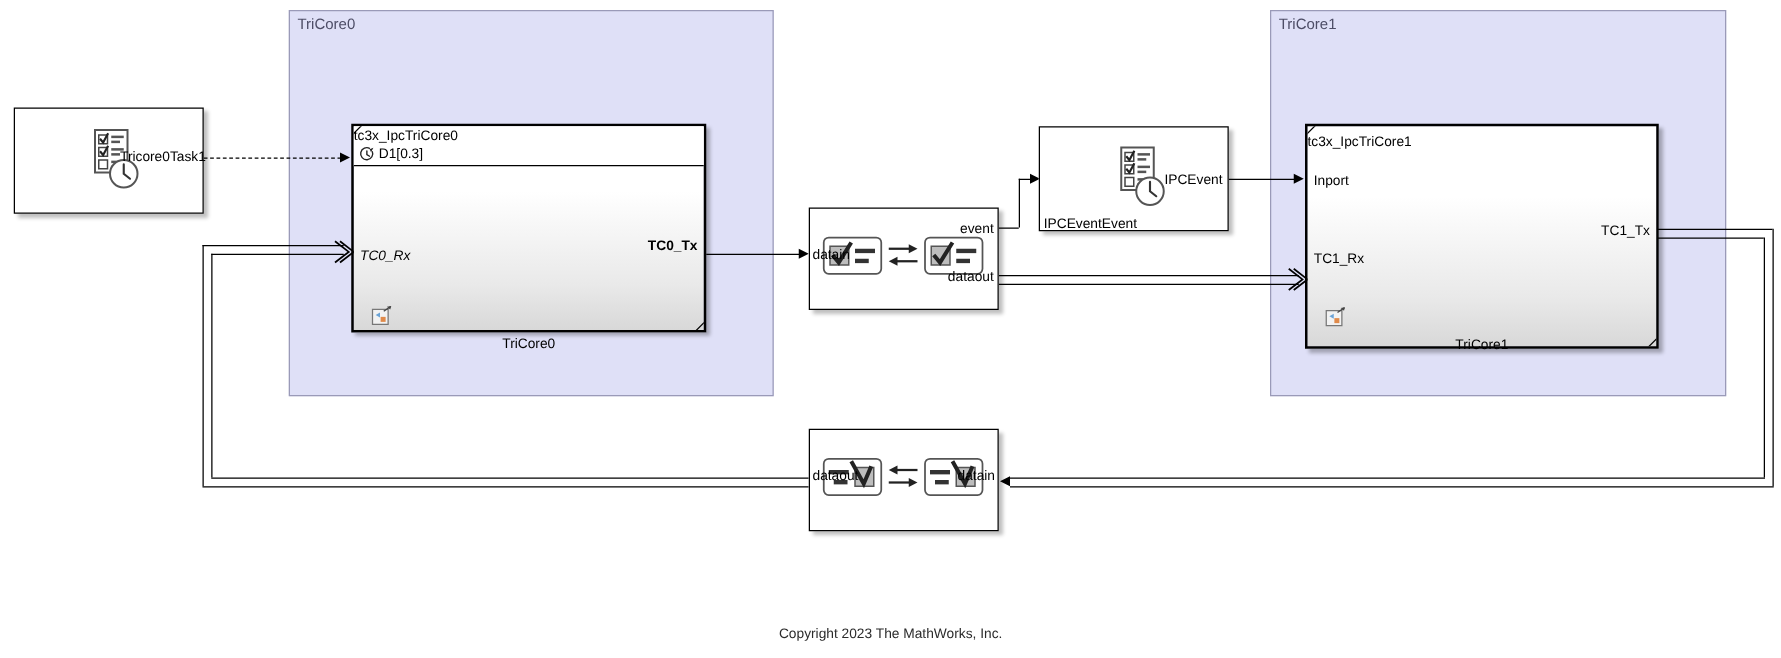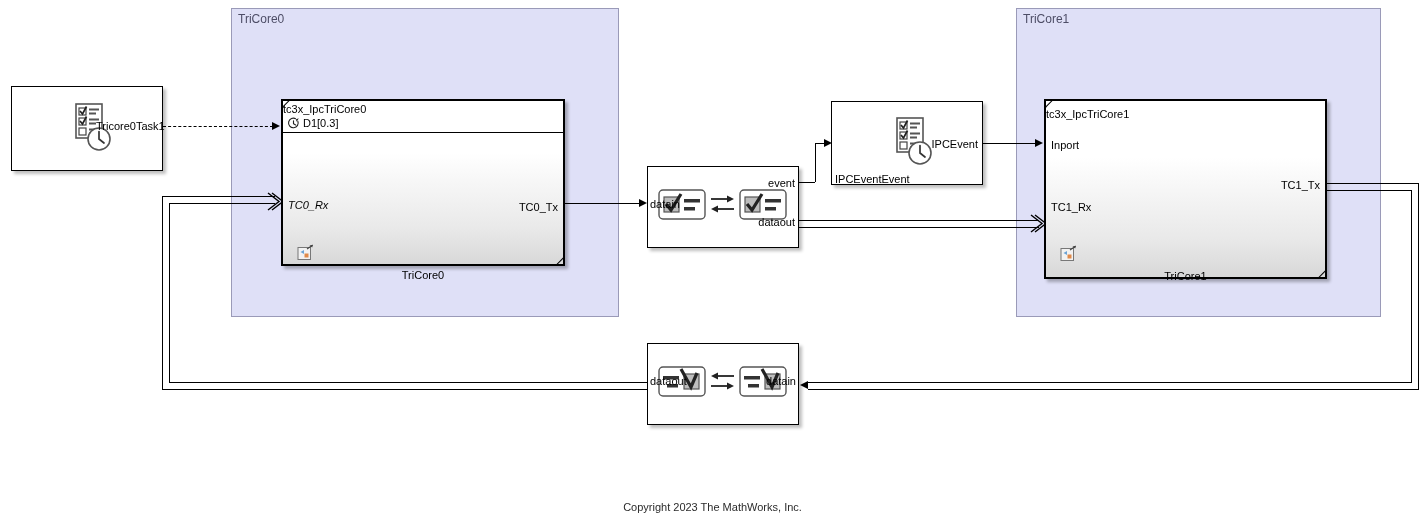--- a/index.html
+++ b/index.html
@@ -169,21 +169,21 @@
       <path d="M7,4 L7,7.2 L9.3,8.6" fill="none" stroke="#222" stroke-width="1.2" stroke-linecap="round"></path>
     </svg>
     <div class="hdr-st">D1[0.3]</div>
 
     <span class="cc tl"></span>
     <span class="cc tr"></span>
     <span class="cc bl"></span>
     <span class="cc br"></span>
 
     <span class="portlabel" style="left:5px;top:98px;font-style:italic;">TC0_Rx</span>
-    <span class="portlabel" style="right:5px;top:100px;">TC0_Tx</span>
+    <span class="portlabel" style="right:5px;top:90px;font-weight:bold;">TC0_Tx</span>
 
     <svg class="abs" style="left:14px;top:143px;" width="17" height="17" viewBox="0 0 17 17">
       <rect x="1" y="3.5" width="12.5" height="12" fill="#f2f2f2" stroke="#777" stroke-width="1"></rect>
       <path d="M3.5,8 l3.5,-2 v4 z" fill="#6ba3d6"></path>
       <rect x="7.5" y="9.5" width="4" height="4" fill="#e08a4a"></rect>
       <path d="M10,5 L15.5,1.2" stroke="#444" stroke-width="1.1" fill="none"></path>
       <path d="M16,0.8 L12.5,1.4 L15.2,3.6 Z" fill="#444"></path>
     </svg>
   </div>
   <span class="blocklabel" style="left:281px;top:269px;width:284px;">TriCore0</span>

